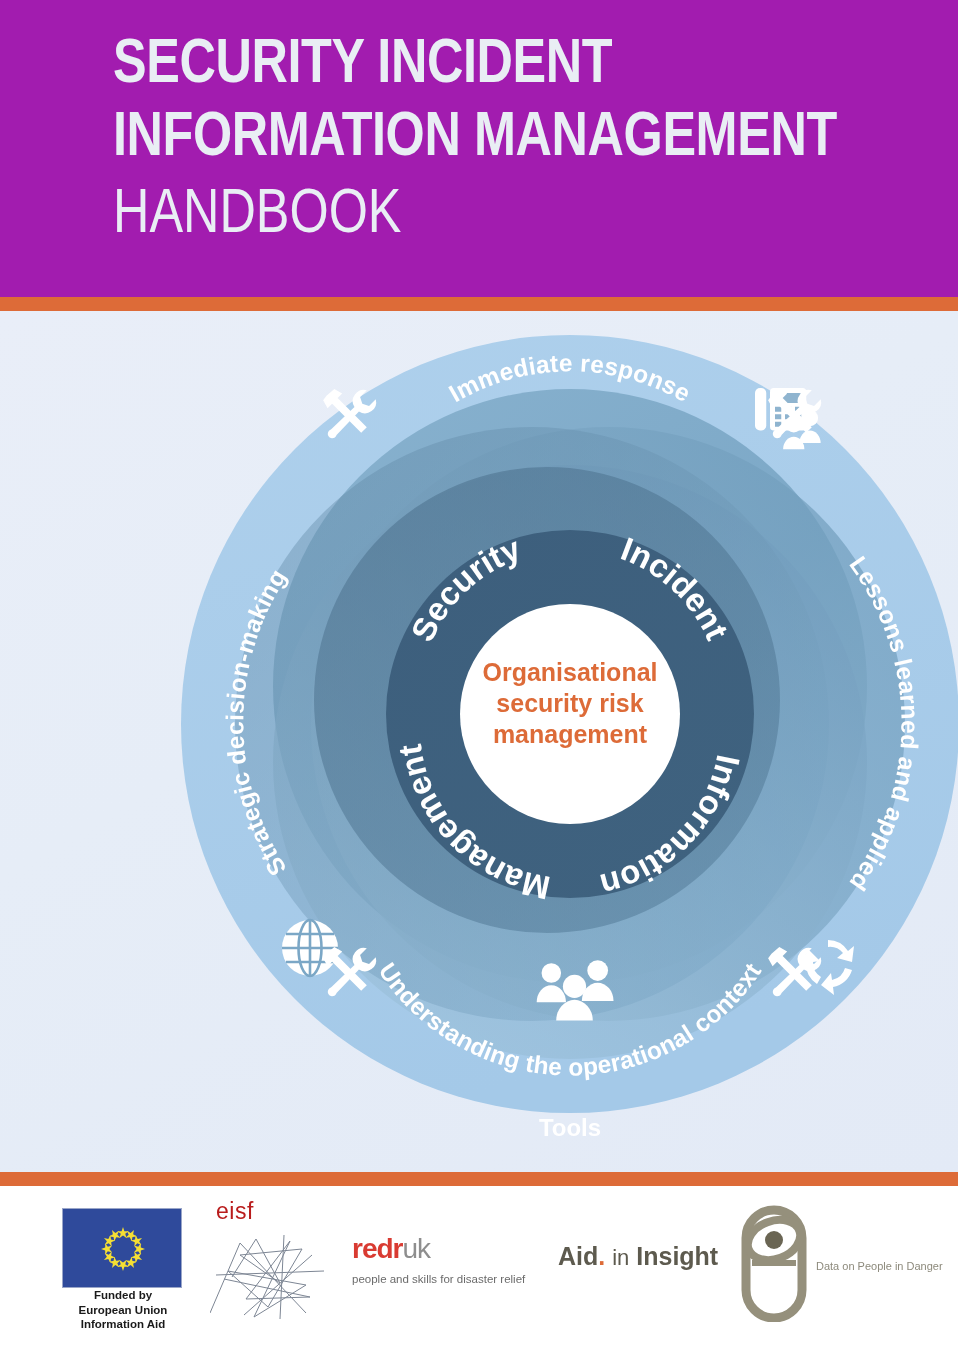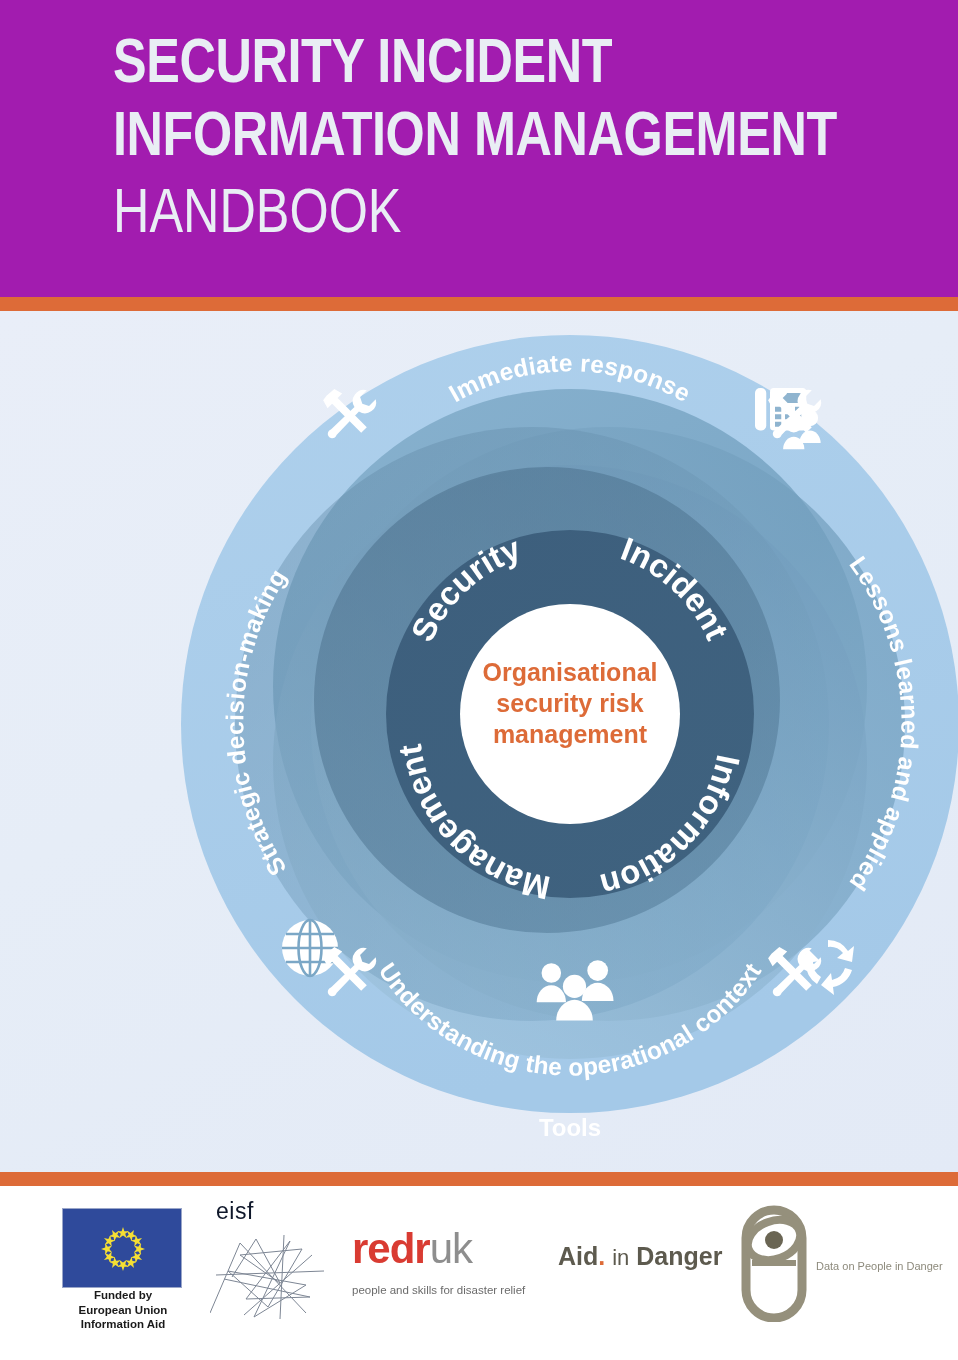--- a/index.html
+++ b/index.html
@@ -88,30 +88,30 @@
   }
   #eu-caption {
     text-align:center;
     font-size:11.5px; font-weight:bold; color:#1a1a1a; line-height:14.5px;
     width:122px;
   }
 
   
   #eisf-logo { position:absolute; left:210px; top:12px; width:120px; }
   #eisf-word {
-    font-size:23px; color:#0f172a; font-weight:normal;
+    font-size:23px; color:#b91c1c; font-weight:normal;
     letter-spacing:0.5px; padding-left:6px;
   }
 
   
   #redr-logo { position:absolute; left:352px; top:42px; }
-  #redr-main { font-size:42px; font-weight:bold; letter-spacing:-1px; line-height:42px;}
+  #redr-main { font-size:28px; font-weight:bold; letter-spacing:-1px; line-height:42px;}
   #redr-main .r1 { color:#d93b32; }
   #redr-main .r2 { color:#8e8e8e; font-weight:normal; }
-  #redr-sub { font-size:11.5px; color:#6b6b6b; margin-top:14px; }
+  #redr-sub { font-size:11.5px; color:#6b6b6b; margin-top:3px; }
 
   
   #aid-logo { position:absolute; left:558px; top:56px; }
   #aid-text { font-size:25px; font-weight:bold; color:#5d5a4e; letter-spacing:0px; }
   #aid-text .ii { font-weight:normal; font-size:22px;margin-top:32px; }
 
   
   #ii-logo { position:absolute; left:738px; top:18px; width:220px; height:130px; }
   #ii-mark { position:absolute; left:0; top:0; }
   #ii-text { position:absolute; left:78px; top:38px; }
@@ -358,21 +358,21 @@
       <div id="redr-main">
         <span class="r1">redr</span><span class="r2">uk</span>
       </div>
       <div id="redr-sub">people and skills for disaster relief</div>
     </div>
 
     <div id="aid-logo">
       <div id="aid-text">
         <span>Aid</span><span style="color:#dd6b38;">.</span>
         <span class="ii">in</span>
-        <span>Danger</span>
+        <span>Insight</span>
       </div>
     </div>
 
     <div id="ii-logo">
       <svg id="ii-mark" width="72" height="118" viewBox="0 0 72 118">
         <rect x="8" y="6" width="56" height="108" rx="28" fill="none" stroke="#95907c" stroke-width="9"></rect>
         <ellipse cx="36" cy="36" rx="27" ry="19" fill="none" stroke="#95907c" stroke-width="8" transform="rotate(-20 36 36)"></ellipse>
         <circle cx="36" cy="36" r="9" fill="#6a6553"></circle>
         <rect x="29" y="62" width="14" height="42" rx="7" fill="#ffffff"></rect>
         <rect x="29" y="62" width="14" height="42" rx="7" fill="none" stroke="#95907c" stroke-width="0"></rect>

